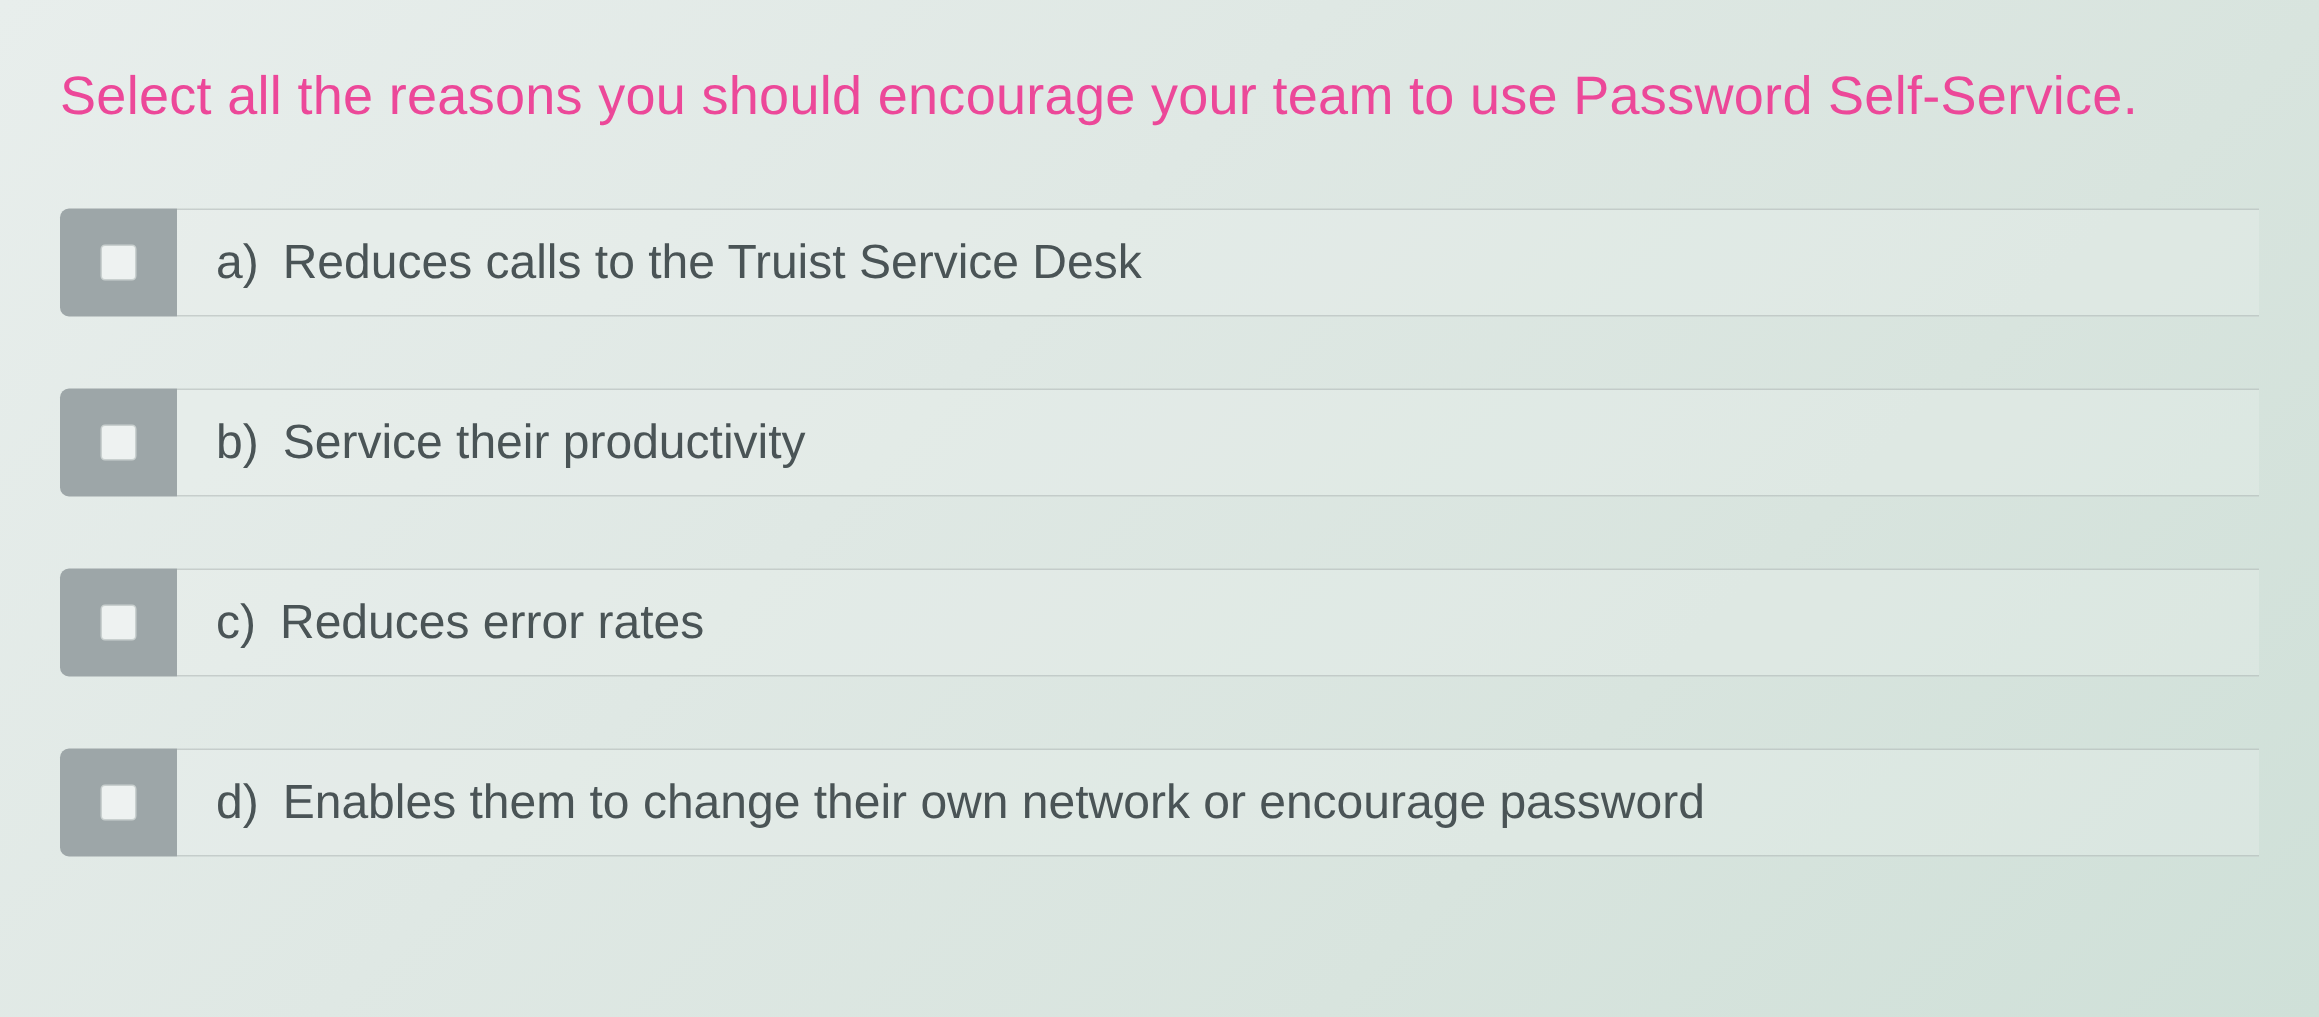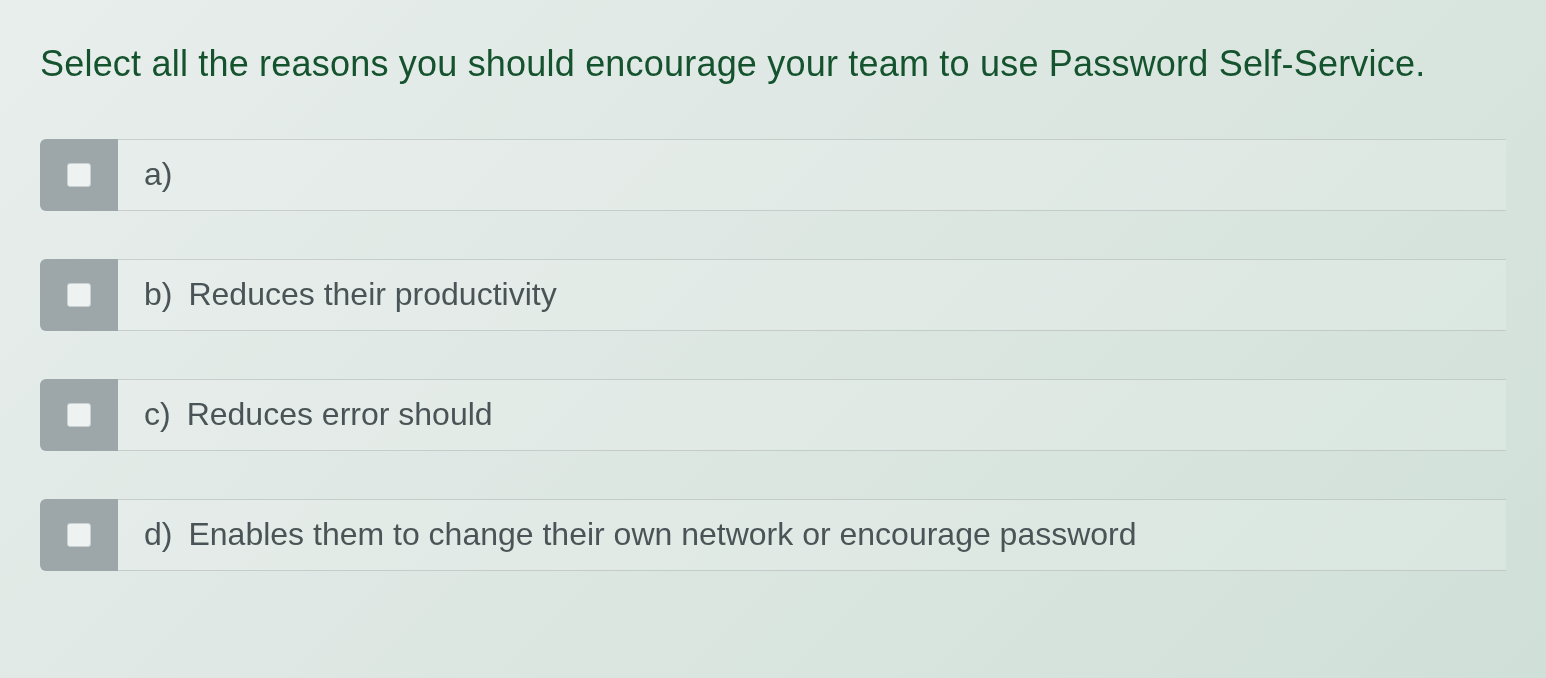--- a/index.html
+++ b/index.html
@@ -7,21 +7,21 @@
   body {
     font-family: Arial, Helvetica, sans-serif;
     background: linear-gradient(135deg, #e8eeec 0%, #dfe8e4 40%, #d8e4de 70%, #cfe0d8 100%);
     padding: 40px 40px 0 40px;
     color: #4a5456;
     overflow: hidden;
   }
   .question {
     font-size: 36px;
     font-weight: 400;
-    color: #14532d;
+    color: #ec4899;
     line-height: 1.35;
     margin-bottom: 50px;
     letter-spacing: 0.2px;
   }
   .options {
     display: flex;
     flex-direction: column;
     gap: 48px;
   }
   .option-row {
@@ -66,40 +66,41 @@
 <div class="question">Select all the reasons you should encourage your team to use Password Self-Service.</div>
 
 <div class="options">
 
   <div class="option-row">
     <div class="checkbox-cell">
       <div class="checkbox"></div>
     </div>
     <div class="option-body">
       <span class="letter">a)</span>
+      <span>Reduces calls to the Truist Service Desk</span>
     </div>
   </div>
 
   <div class="option-row">
     <div class="checkbox-cell">
       <div class="checkbox"></div>
     </div>
     <div class="option-body">
       <span class="letter">b)</span>
-      <span>Reduces their productivity</span>
+      <span>Service their productivity</span>
     </div>
   </div>
 
   <div class="option-row">
     <div class="checkbox-cell">
       <div class="checkbox"></div>
     </div>
     <div class="option-body">
       <span class="letter">c)</span>
-      <span>Reduces error should</span>
+      <span>Reduces error rates</span>
     </div>
   </div>
 
   <div class="option-row">
     <div class="checkbox-cell">
       <div class="checkbox"></div>
     </div>
     <div class="option-body">
       <span class="letter">d)</span>
       <span>Enables them to change their own network or encourage password</span>

